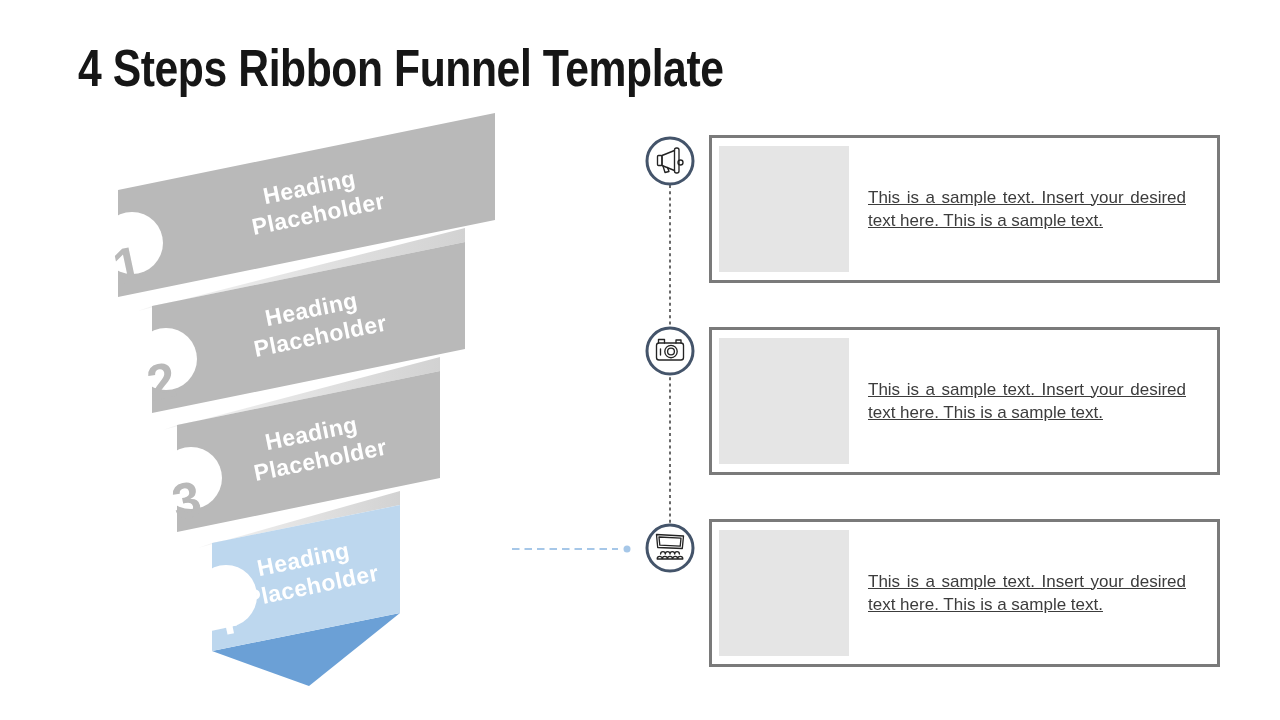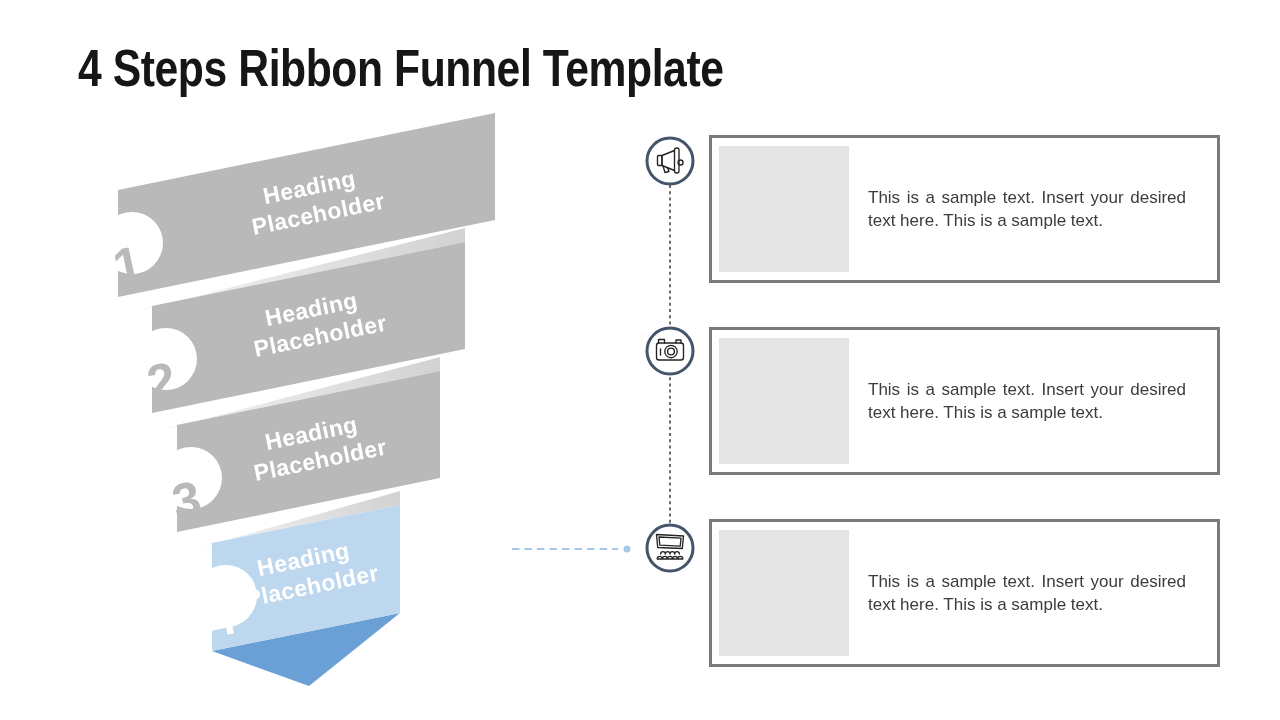--- a/index.html
+++ b/index.html
@@ -21,21 +21,21 @@
   .icon-glyph{fill:none;stroke:#242424;stroke-width:1.35;stroke-linejoin:round;stroke-linecap:round;}
   .card{
     position:absolute;left:709px;width:511px;height:148px;
     border:3px solid #7a7a7a;background:#ffffff;box-sizing:border-box;
     display:flex;align-items:center;
   }
   .card-1{top:135px}.card-2{top:327px}.card-3{top:519px}
   .ph{width:130px;height:126px;background:#e5e5e5;margin-left:7px;flex:none;}
   .body{
     width:318px;margin:0 0 0 19px;
-    font-size:17px;line-height:23.5px;color:#3c3c3c;text-align:justify;
+    font-size:17px;line-height:23.5px;color:#3c3c3c;text-align:justify;text-decoration:underline;
   }
 </style>
 </head>
 <body>
 
 <h1 id="title">4 Steps Ribbon Funnel Template</h1>
 
 <svg id="diagram" width="1280" height="720" viewBox="0 0 1280 720">
   <defs>
     <linearGradient id="foldGrad" x1="0" y1="0" x2="1" y2="0">

